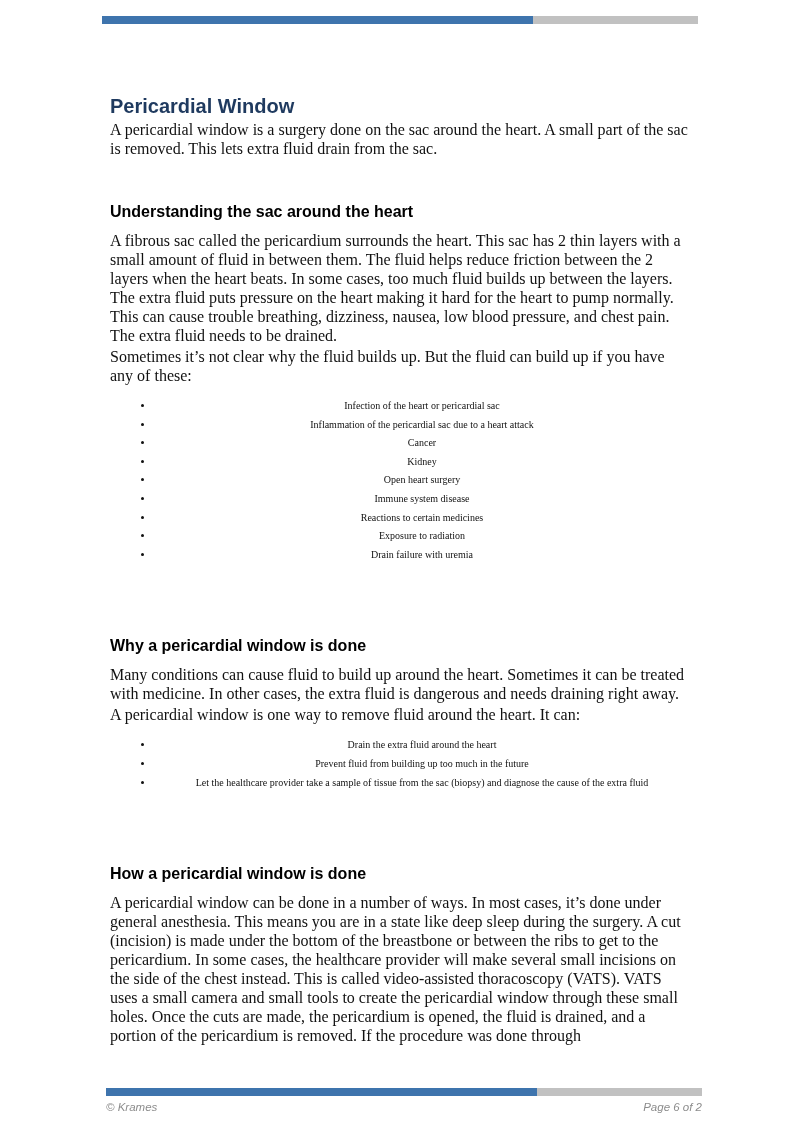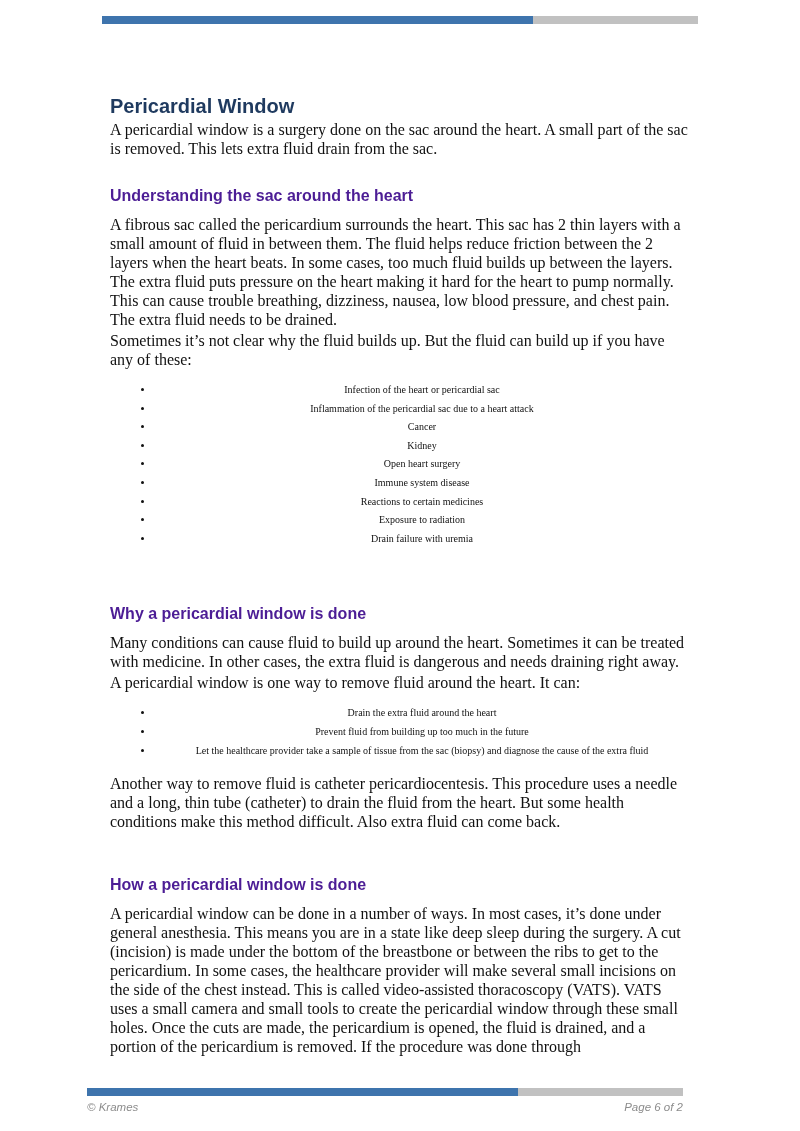--- a/index.html
+++ b/index.html
@@ -29,47 +29,47 @@
   }
   h1.doc-title {
     margin-top: 70px;
     font-family: "Liberation Sans", sans-serif;
     font-weight: bold;
     font-size: 20px;
     line-height: 24px;
     color: #1f3a5f;
   }
   h2.section-heading {
-    margin-top: 28px;
+    margin-top: 44px;
     margin-bottom: 9px;
     font-family: "Liberation Sans", sans-serif;
     font-weight: bold;
     font-size: 16px;
     line-height: 20px;
-    color: #4c1d95;
+    color: #000000;
   }
   p.body-text {
     margin: 2px 0;
     font-size: 16px;
     line-height: 19px;
   }
   ul.bullet-list {
     margin: 12px 0 14px 0;
     padding-left: 44px;
     list-style: disc outside;
   }
   ul.bullet-list li {
     font-size: 10px;
     line-height: 18.6px;
     text-align: center;
   }
   .spacer-lg { height: 14px; }
   .footer {
     position: absolute;
-    left: 87px;
+    left: 106px;
     top: 1088px;
     width: 596px;
   }
   .footer-row {
     margin-top: 5px;
     display: flex;
     justify-content: space-between;
     font-family: "Liberation Sans", sans-serif;
     font-style: italic;
     font-size: 11.5px;
@@ -108,21 +108,20 @@
   <div class="spacer-lg"></div>
 
   <h2 class="section-heading">Why a pericardial window is done</h2>
   <p class="body-text">Many conditions can cause fluid to build up around the heart. Sometimes it can be treated with medicine. In other cases, the extra fluid is dangerous and needs draining right away.</p>
   <p class="body-text">A pericardial window is one way to remove fluid around the heart. It can:</p>
   <ul class="bullet-list">
     <li>Drain the extra fluid around the heart</li>
     <li>Prevent fluid from building up too much in the future</li>
     <li>Let the healthcare provider take a sample of tissue from the sac (biopsy) and diagnose the cause of the extra fluid</li>
   </ul>
-  <p class="body-text">Another way to remove fluid is catheter pericardiocentesis. This procedure uses a needle and a long, thin tube (catheter) to drain the fluid from the heart. But some health conditions make this method difficult. Also extra fluid can come back.</p>
 
   <div class="spacer-lg"></div>
 
   <h2 class="section-heading">How a pericardial window is done</h2>
   <p class="body-text">A pericardial window can be done in a number of ways. In most cases, it’s done under general anesthesia. This means you are in a state like deep sleep during the surgery. A cut (incision) is made under the bottom of the breastbone or between the ribs to get to the pericardium. In some cases, the healthcare provider will make several small incisions on the side of the chest instead. This is called video-assisted thoracoscopy (VATS). VATS uses a small camera and small tools to create the pericardial window through these small holes. Once the cuts are made, the pericardium is opened, the fluid is drained, and a portion of the pericardium is removed. If the procedure was done through</p>
 
 </div>
 
 <div class="footer">
   <div class="rule-bar" style="position:static;">

